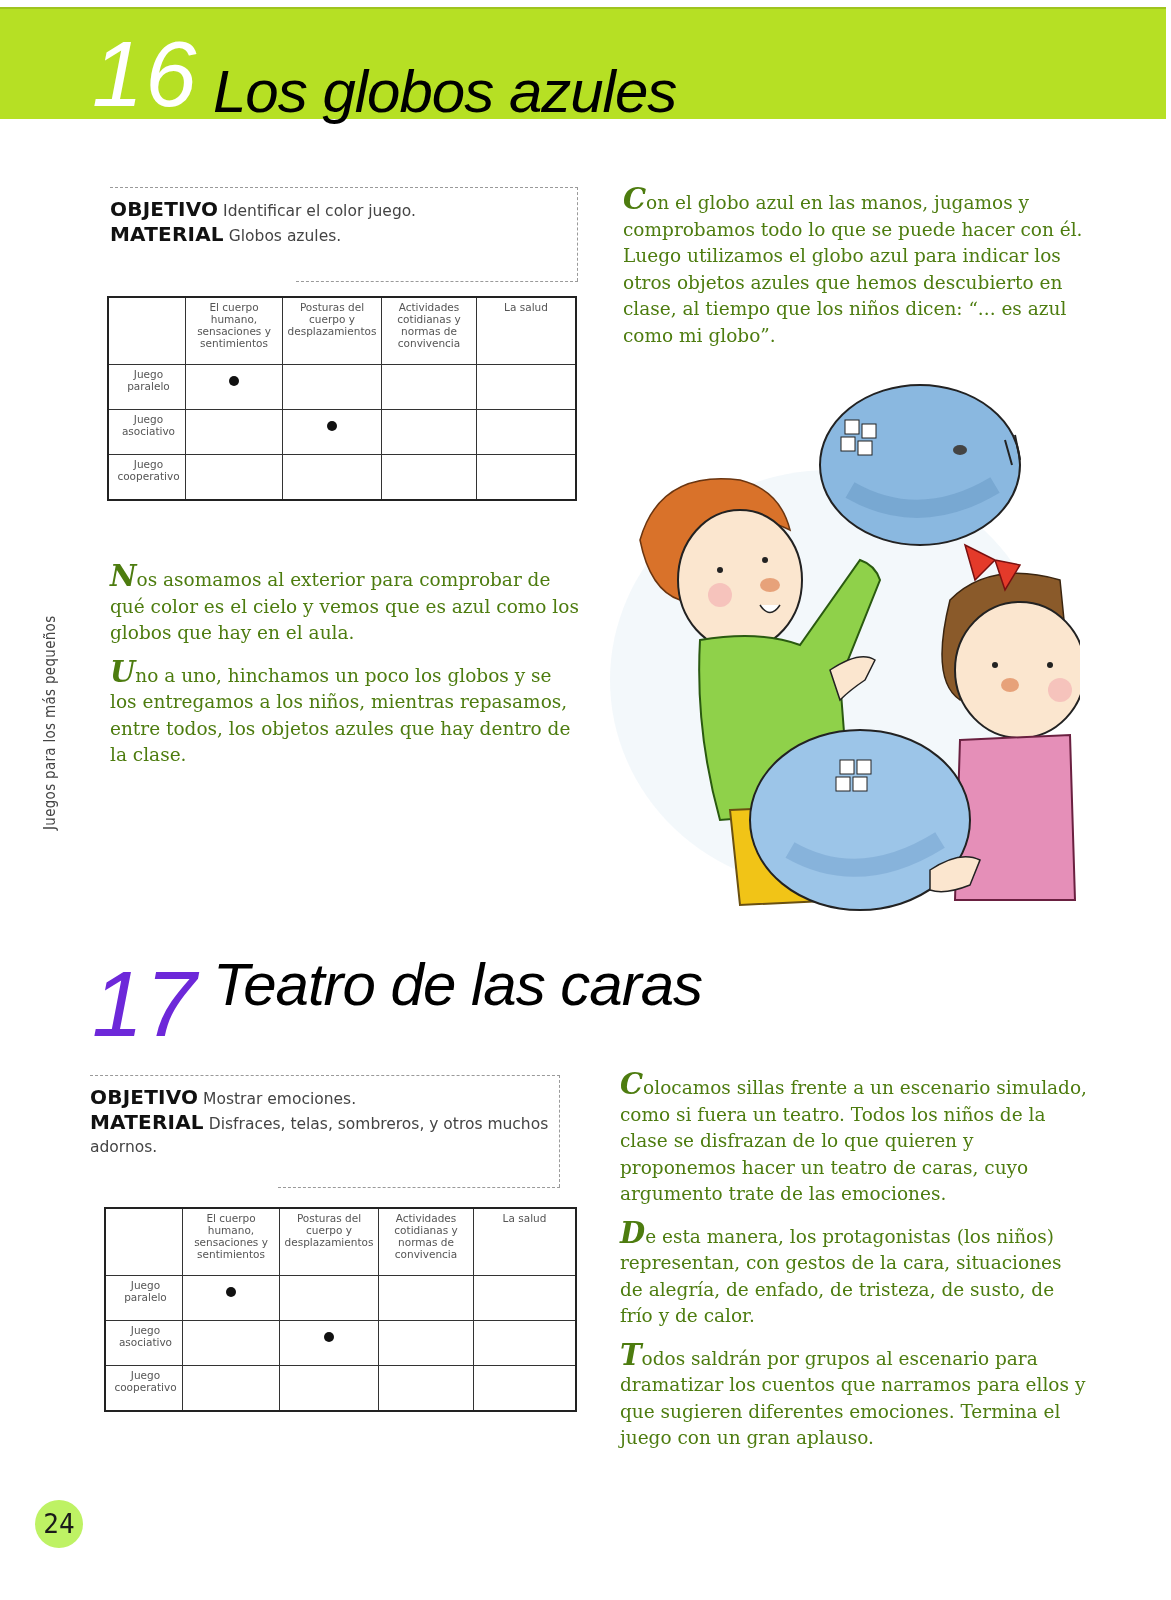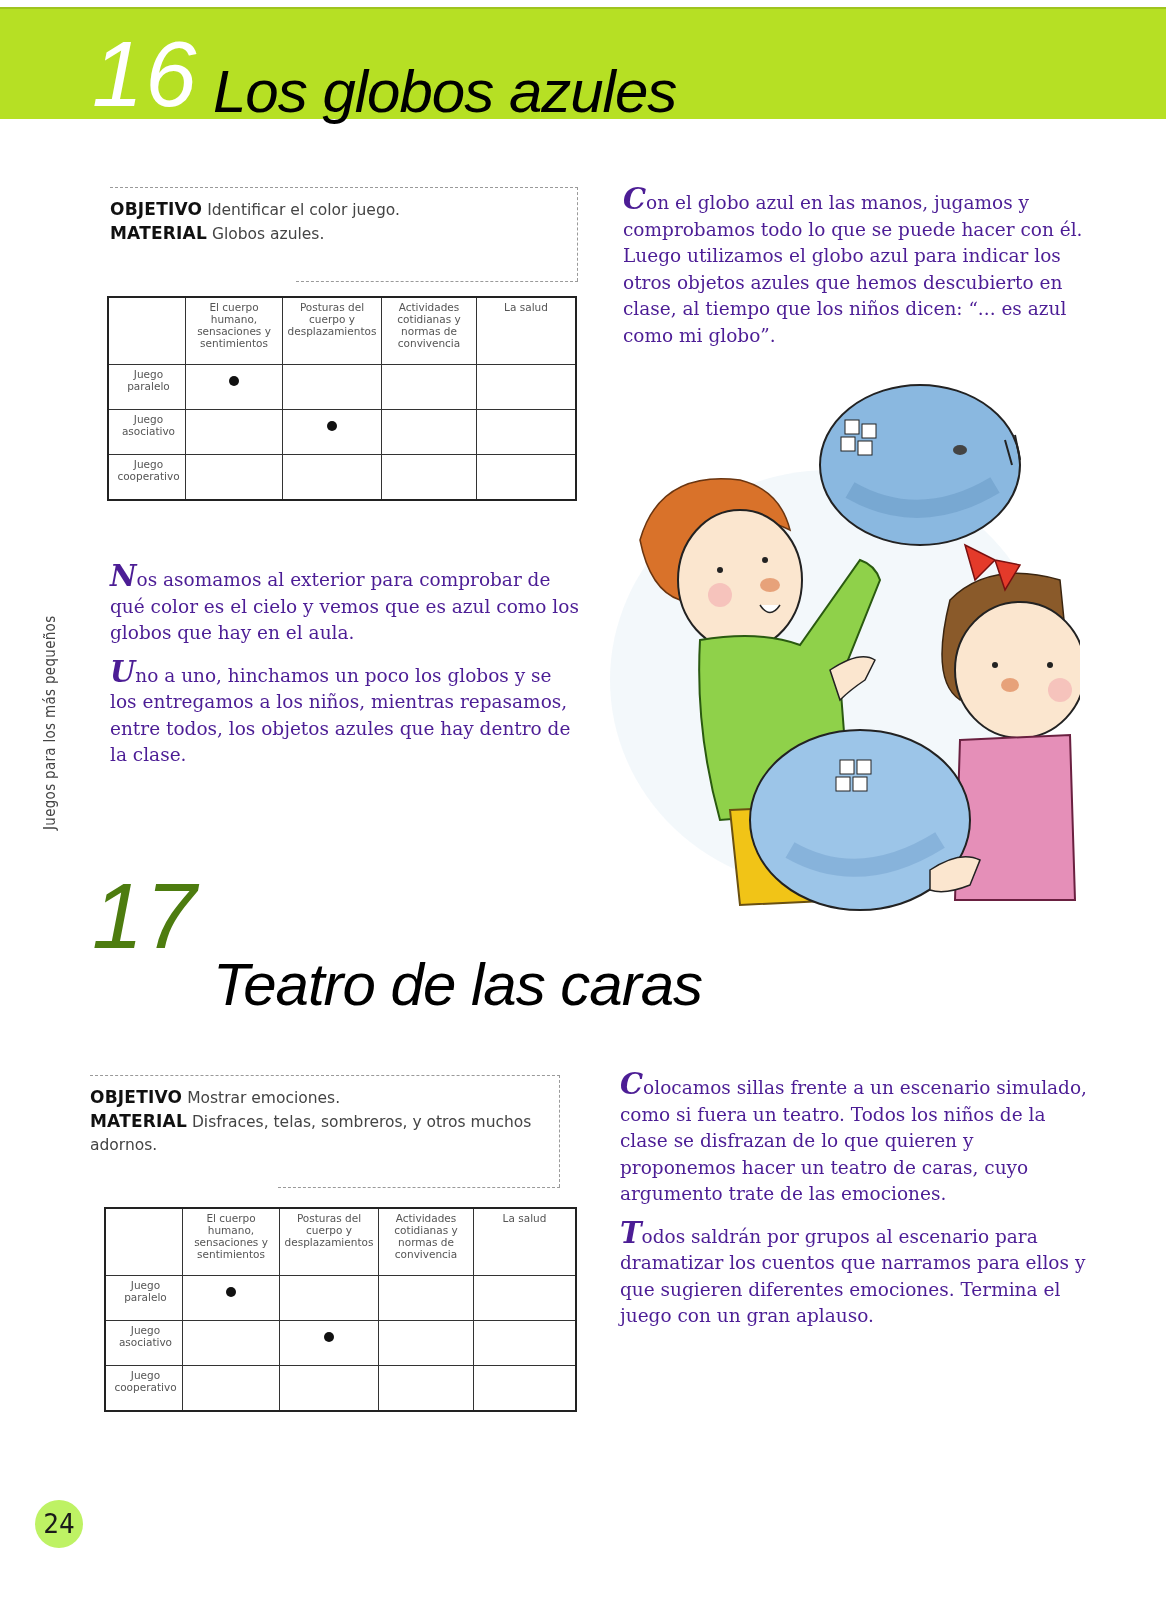--- a/index.html
+++ b/index.html
@@ -16,33 +16,33 @@
     .title-num {
       position: absolute; font-family: "Liberation Sans", sans-serif;
       font-style: italic; font-weight: 300; letter-spacing: 2px;
     }
     .title-text {
       position: absolute; font-family: "Liberation Sans", sans-serif;
       font-style: italic; color: #000000; letter-spacing: -1px;
     }
     #t16-num { left: 92px; top: 28px; font-size: 92px; color: #ffffff; line-height: 1; }
     #t16-text { left: 213px; top: 62px; font-size: 60px; line-height: 1; }
-    #t17-num { left: 92px; top: 870px; font-size: 92px; color: #4d7c0f; line-height: 1; }
+    #t17-num { left: 92px; top: 958px; font-size: 92px; color: #6d28d9; line-height: 1; }
     #t17-text { left: 213px; top: 955px; font-size: 60px; line-height: 1; }
 
     .objbox {
       position: absolute; font-family: "DejaVu Sans", sans-serif;
       font-size: 15.5px; color: #444; line-height: 23px;
       border-top: 1px dashed #9a9a9a; border-right: 1px dashed #9a9a9a;
     }
     .objbox .bottom-dash {
       position: absolute; right: -1px; bottom: -1px; height: 0;
       border-bottom: 1px dashed #9a9a9a;
     }
-    .objbox b { font-weight: bold; color: #111; font-size: 17px; letter-spacing: 0.2px; }
+    .objbox b { font-weight: bold; color: #111; font-size: 20px; letter-spacing: 0.2px; }
     #obj16 { left: 110px; top: 187px; width: 468px; height: 94px; padding-top: 10px; box-sizing: border-box; }
     #obj16 .bottom-dash { width: 282px; }
     #obj17 { left: 90px; top: 1075px; width: 470px; height: 112px; padding-top: 10px; box-sizing: border-box; }
     #obj17 .bottom-dash { width: 282px; }
 
     table.grid {
       position: absolute; border-collapse: collapse;
       font-family: "DejaVu Sans", sans-serif; font-size: 10.5px; color: #555;
       border: 2px solid #222;
     }
@@ -55,21 +55,21 @@
       display: inline-block; width: 10px; height: 10px; border-radius: 50%;
       background: #111; margin-top: 8px;
     }
     #grid16 { left: 107px; top: 296px; width: 470px; }
     #grid17 { left: 104px; top: 1207px; width: 473px; }
     .hdr-row td { height: 60px; }
     .data-row td { height: 38px; }
 
     .para {
       position: absolute; font-family: "DejaVu Serif", serif;
-      font-size: 18.5px; line-height: 26.5px; color: #4c1d95;
+      font-size: 18.5px; line-height: 26.5px; color: #4d7c0f;
     }
     .para p { margin: 0 0 12px 0; }
     .dropcap { font-size: 29px; font-style: italic; font-weight: bold; }
     #p16right { left: 623px; top: 186px; width: 470px; }
     #p16left { left: 110px; top: 563px; width: 470px; }
     #p17right { left: 620px; top: 1071px; width: 470px; }
 
     .sidebar-label {
       position: absolute; left: 41px; top: 830px;
       transform: rotate(-90deg); transform-origin: 0 0;
@@ -228,16 +228,17 @@
     <td></td>
     <td></td>
     <td></td>
     <td></td>
   </tr>
 </tbody>
   </table>
 
 <div id="p17right" class="para">
   <p><span class="dropcap">C</span><span>olocamos sillas frente a un escenario simulado, como si fuera un teatro. Todos los niños de la clase se disfrazan de lo que quieren y proponemos hacer un teatro de caras, cuyo argumento trate de las emociones.</span></p>
+  <p><span class="dropcap">D</span><span>e esta manera, los protagonistas (los niños) representan, con gestos de la cara, situaciones de alegría, de enfado, de tristeza, de susto, de frío y de calor.</span></p>
   <p><span class="dropcap">T</span><span>odos saldrán por grupos al escenario para dramatizar los cuentos que narramos para ellos y que sugieren diferentes emociones. Termina el juego con un gran aplauso.</span></p>
 </div>
 
 <div class="page-num">24</div>
 
 </body></html>

